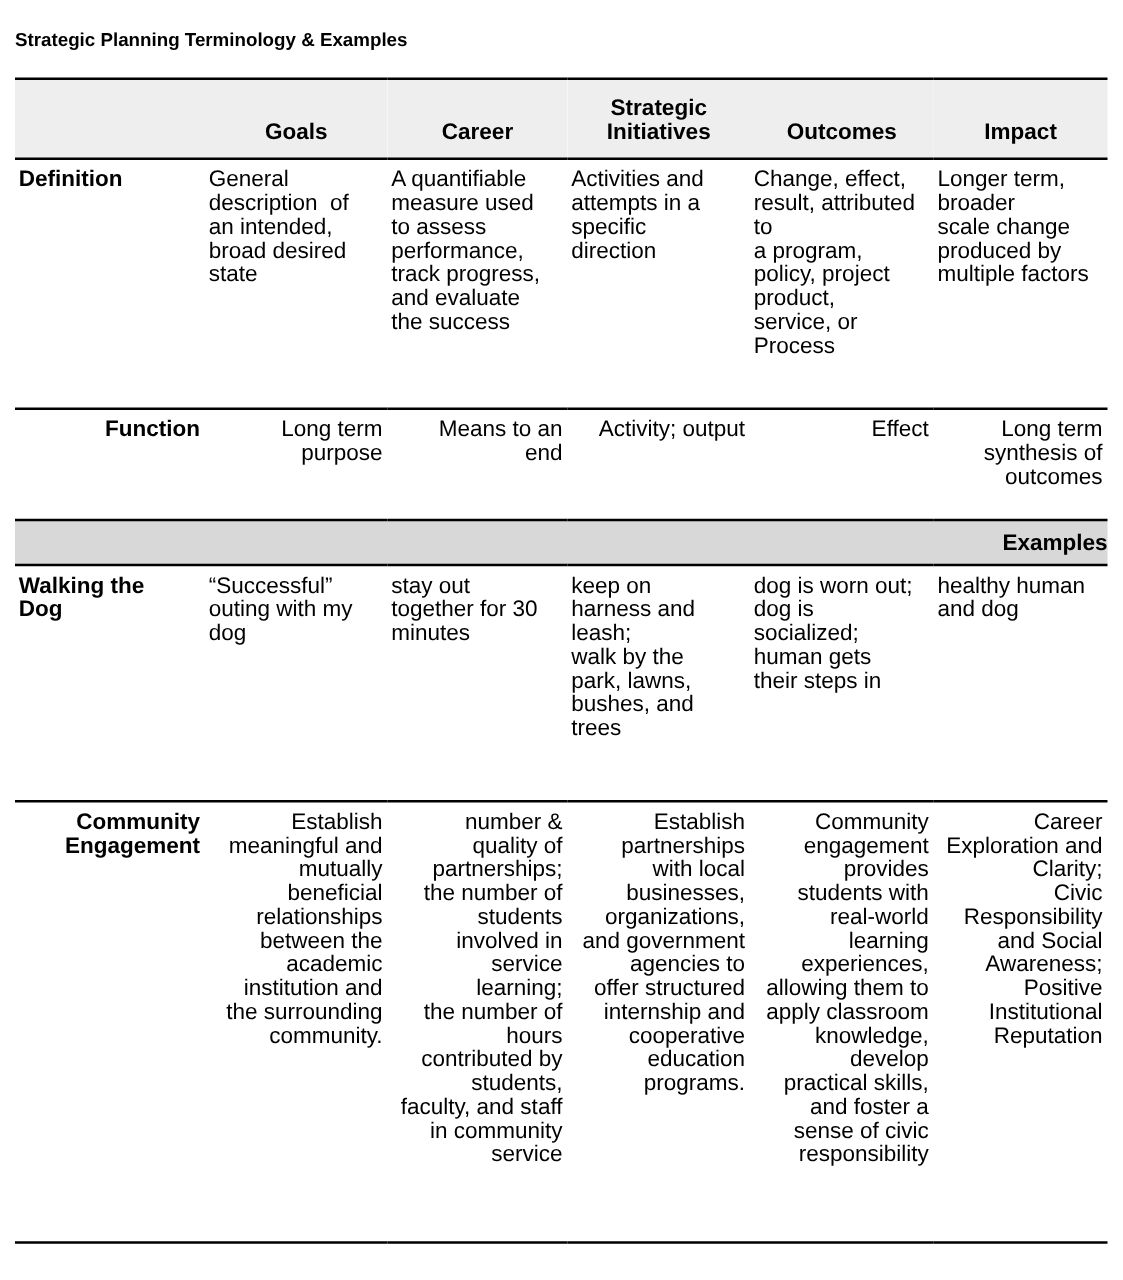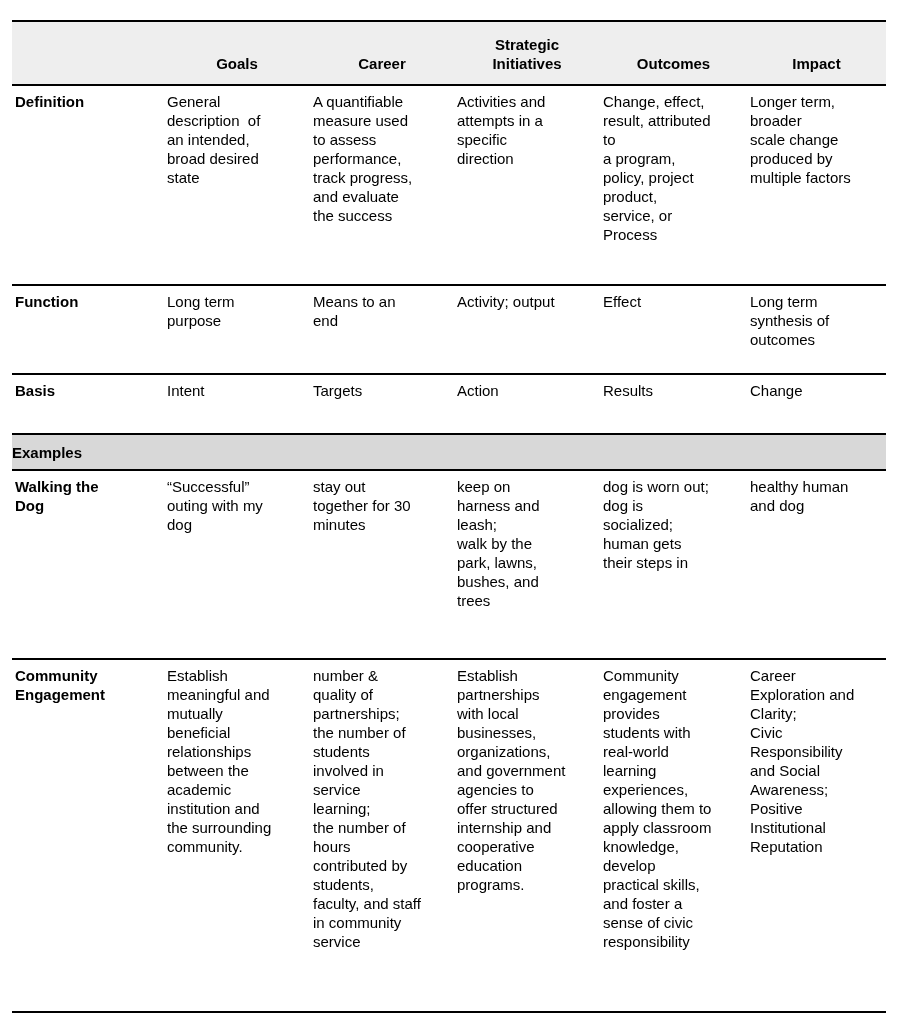--- a/index.html
+++ b/index.html
@@ -24,28 +24,28 @@
     margin: 24px 0 0 12px;
     line-height: 18px;
   }
   table.term-table {
     border-collapse: collapse;
     table-layout: fixed;
     width: 874px;
     margin: 20px 0 0 12px;
   }
   table.term-table td {
-    font-size: 15px;
+    font-size: 18px;
     line-height: 19px;
     vertical-align: top;
     white-space: pre-wrap;
     padding: 6px 4px 6px 3px;
     overflow: hidden;
   }
-  tr.row-line td { border-top: 2px solid #000000; }
+  tr.row-line td { border-top: 2px solid #000000; text-align: right; }
   tr.row-bottom td { border-bottom: 2px solid #000000; }
 
   tr.header-row td {
     background: #eeeeee;
     font-weight: bold;
     text-align: center;
     vertical-align: bottom;
     padding: 6px 2px 11px 2px;
   }
   tr.header-row { height: 64px; }
@@ -61,20 +61,21 @@
   }
   tr.row-walking { height: 189px; }
   tr.row-community { height: 353px; margin-top: 17px; }
   td.row-label { font-weight: bold; }
 </style>
 </head>
 <body>
 
 <div class="page">
 
+  <div class="doc-title">Strategic Planning Terminology &amp; Examples</div>
 
   <table class="term-table">
     <colgroup>
       <col style="width:152px">
       <col style="width:146px">
       <col style="width:144px">
       <col style="width:146px">
       <col style="width:147px">
       <col style="width:139px">
     </colgroup>
@@ -129,28 +130,20 @@
 purpose</td>
       <td>Means to an
 end</td>
       <td>Activity; output</td>
       <td>Effect</td>
       <td>Long term
 synthesis of
 outcomes</td>
     </tr>
 
-    <tr class="row-basis row-line">
-      <td class="row-label">Basis</td>
-      <td>Intent</td>
-      <td>Targets</td>
-      <td>Action</td>
-      <td>Results</td>
-      <td>Change</td>
-    </tr>
 
     <tr class="section-row row-line row-bottom">
       <td colspan="6">Examples</td>
     </tr>
 
     <tr class="row-walking">
       <td class="row-label">Walking the
 Dog</td>
       <td>“Successful”
 outing with my

